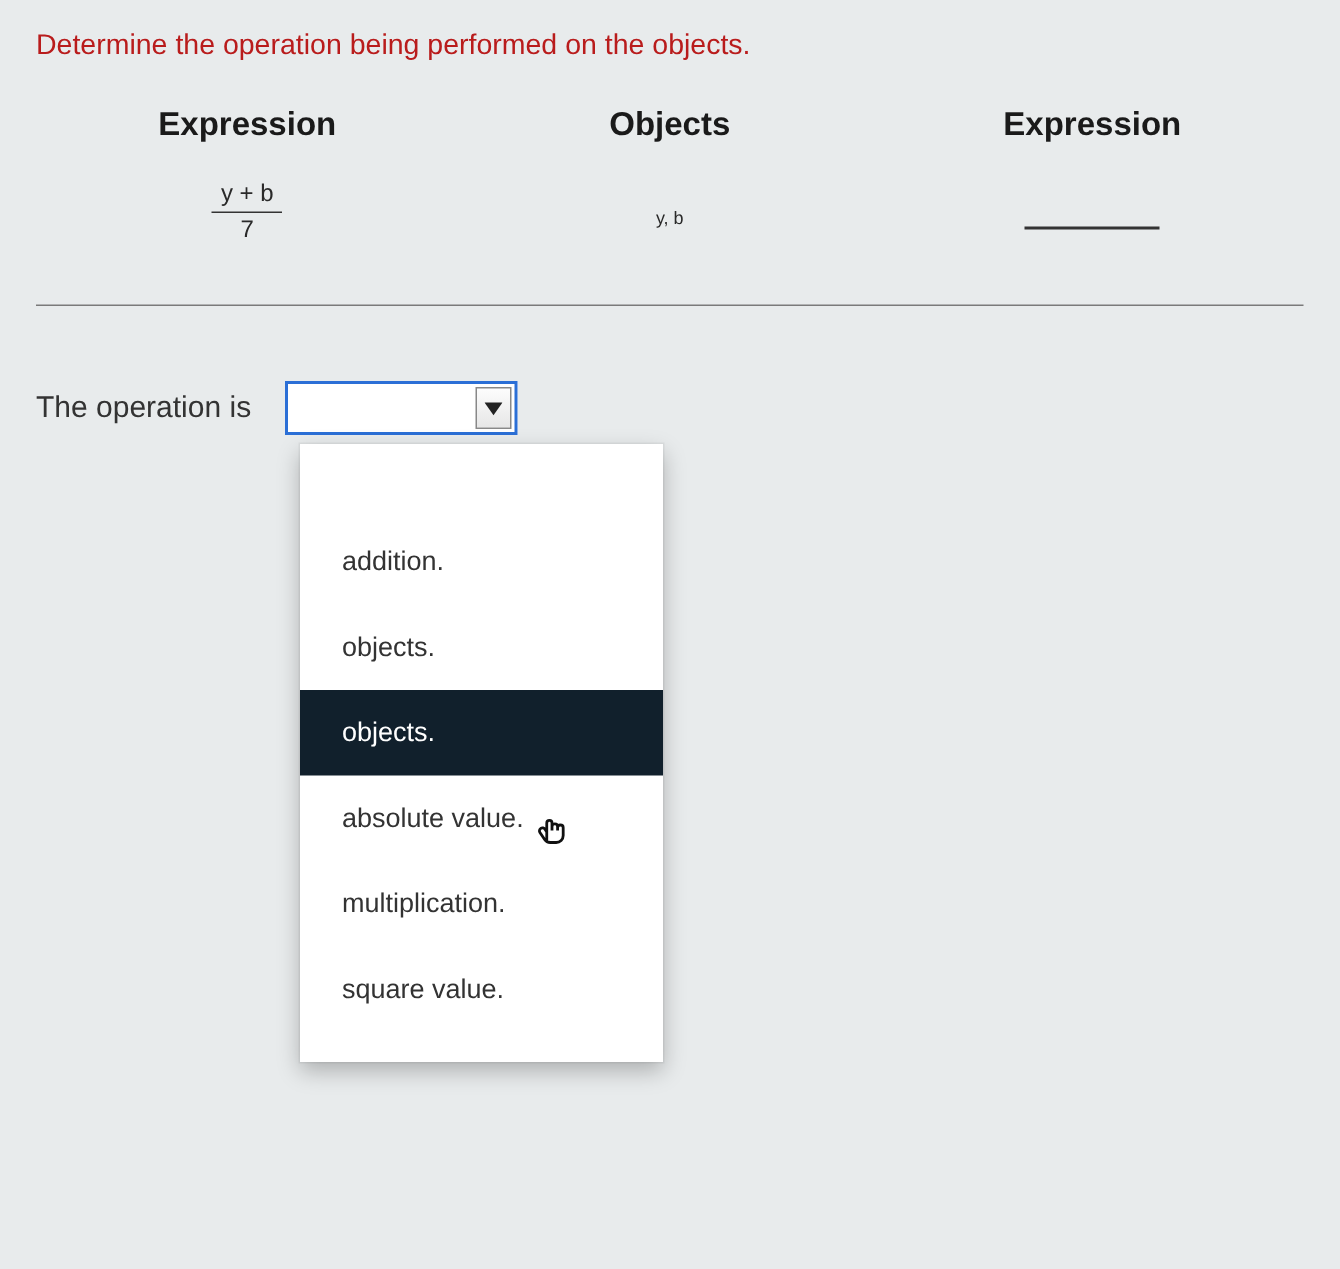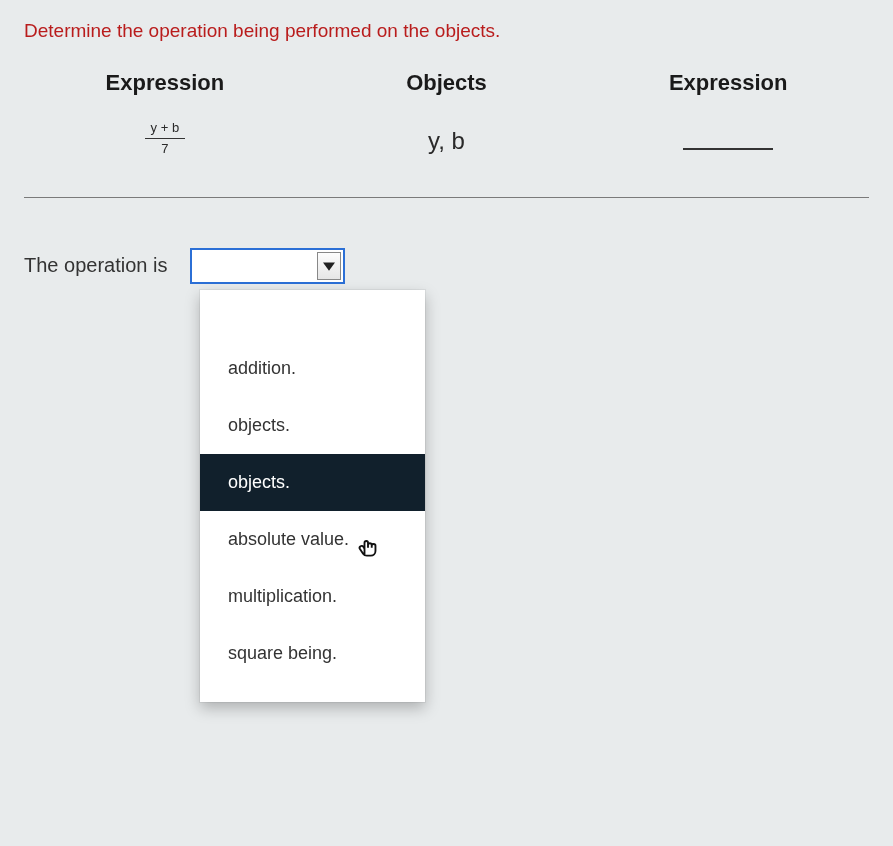--- a/index.html
+++ b/index.html
@@ -28,34 +28,34 @@
     }
     .col-header {
       font-weight: bold;
       font-size: 22px;
       color: #1a1a1a;
       margin-bottom: 14px;
     }
     .fraction {
       display: inline-block;
       text-align: center;
-      font-size: 13px;
+      font-size: 16px;
       line-height: 1.2;
     }
     .fraction .num {
       display: block;
       border-bottom: 1.5px solid #333;
       padding: 0 6px 2px;
     }
     .fraction .den {
       display: block;
       padding-top: 2px;
     }
     .objects-val {
-      font-size: 24px;
+      font-size: 12px;
       padding-top: 6px;
     }
     .operation-blank {
       display: inline-block;
       width: 90px;
       border-bottom: 2px solid #333;
       margin-top: 26px;
     }
     .hr {
       border: none;
@@ -90,21 +90,21 @@
       display: flex;
       align-items: center;
       justify-content: center;
       background: linear-gradient(#fdfdfd, #e6e6e6);
     }
     .select-caret svg { width: 12px; height: 12px; fill: #222; }
     .dropdown {
       position: absolute;
       top: 42px;
       left: 176px;
-      width: 225px;
+      width: 242px;
       background: #fff;
       box-shadow: 0 6px 14px rgba(0,0,0,0.25), 0 0 0 1px rgba(0,0,0,0.05);
       padding: 50px 0 20px 0;
     }
     .dropdown-item {
       padding: 18px 28px;
       font-size: 18px;
       color: #333;
       cursor: pointer;
       position: relative;
@@ -159,21 +159,21 @@
         </svg>
     </span>
   </div>
 
   <div class="dropdown">
     <div class="dropdown-item">addition.</div>
     <div class="dropdown-item">objects.</div>
     <div class="dropdown-item highlight">objects.</div>
     <div class="dropdown-item">absolute value.</div>
     <div class="dropdown-item">multiplication.</div>
-    <div class="dropdown-item">square being.</div>
+    <div class="dropdown-item">square value.</div>
   </div>
 
   <div class="cursor-icon">
     <svg viewBox="0 0 24 24">
       <path fill="none" stroke="#111" stroke-width="1.6" d="M9 22V11c0-1 .7-1.6 1.6-1.6S12 10 12 11v4.2M12 15.2V13c0-1 .7-1.6 1.6-1.6s1.6.6 1.6 1.6v2.2M15.2 15.2v-1.6c0-1 .7-1.6 1.6-1.6s1.6.6 1.6 1.6V18c0 2.2-1.8 4-4 4H11c-1.3 0-2.5-.6-3.2-1.7l-2.7-4c-.5-.8-.3-1.9.5-2.4.8-.5 1.9-.3 2.4.5L9 16"></path>
     </svg>
   </div>
 </div>
 
 </body></html>

